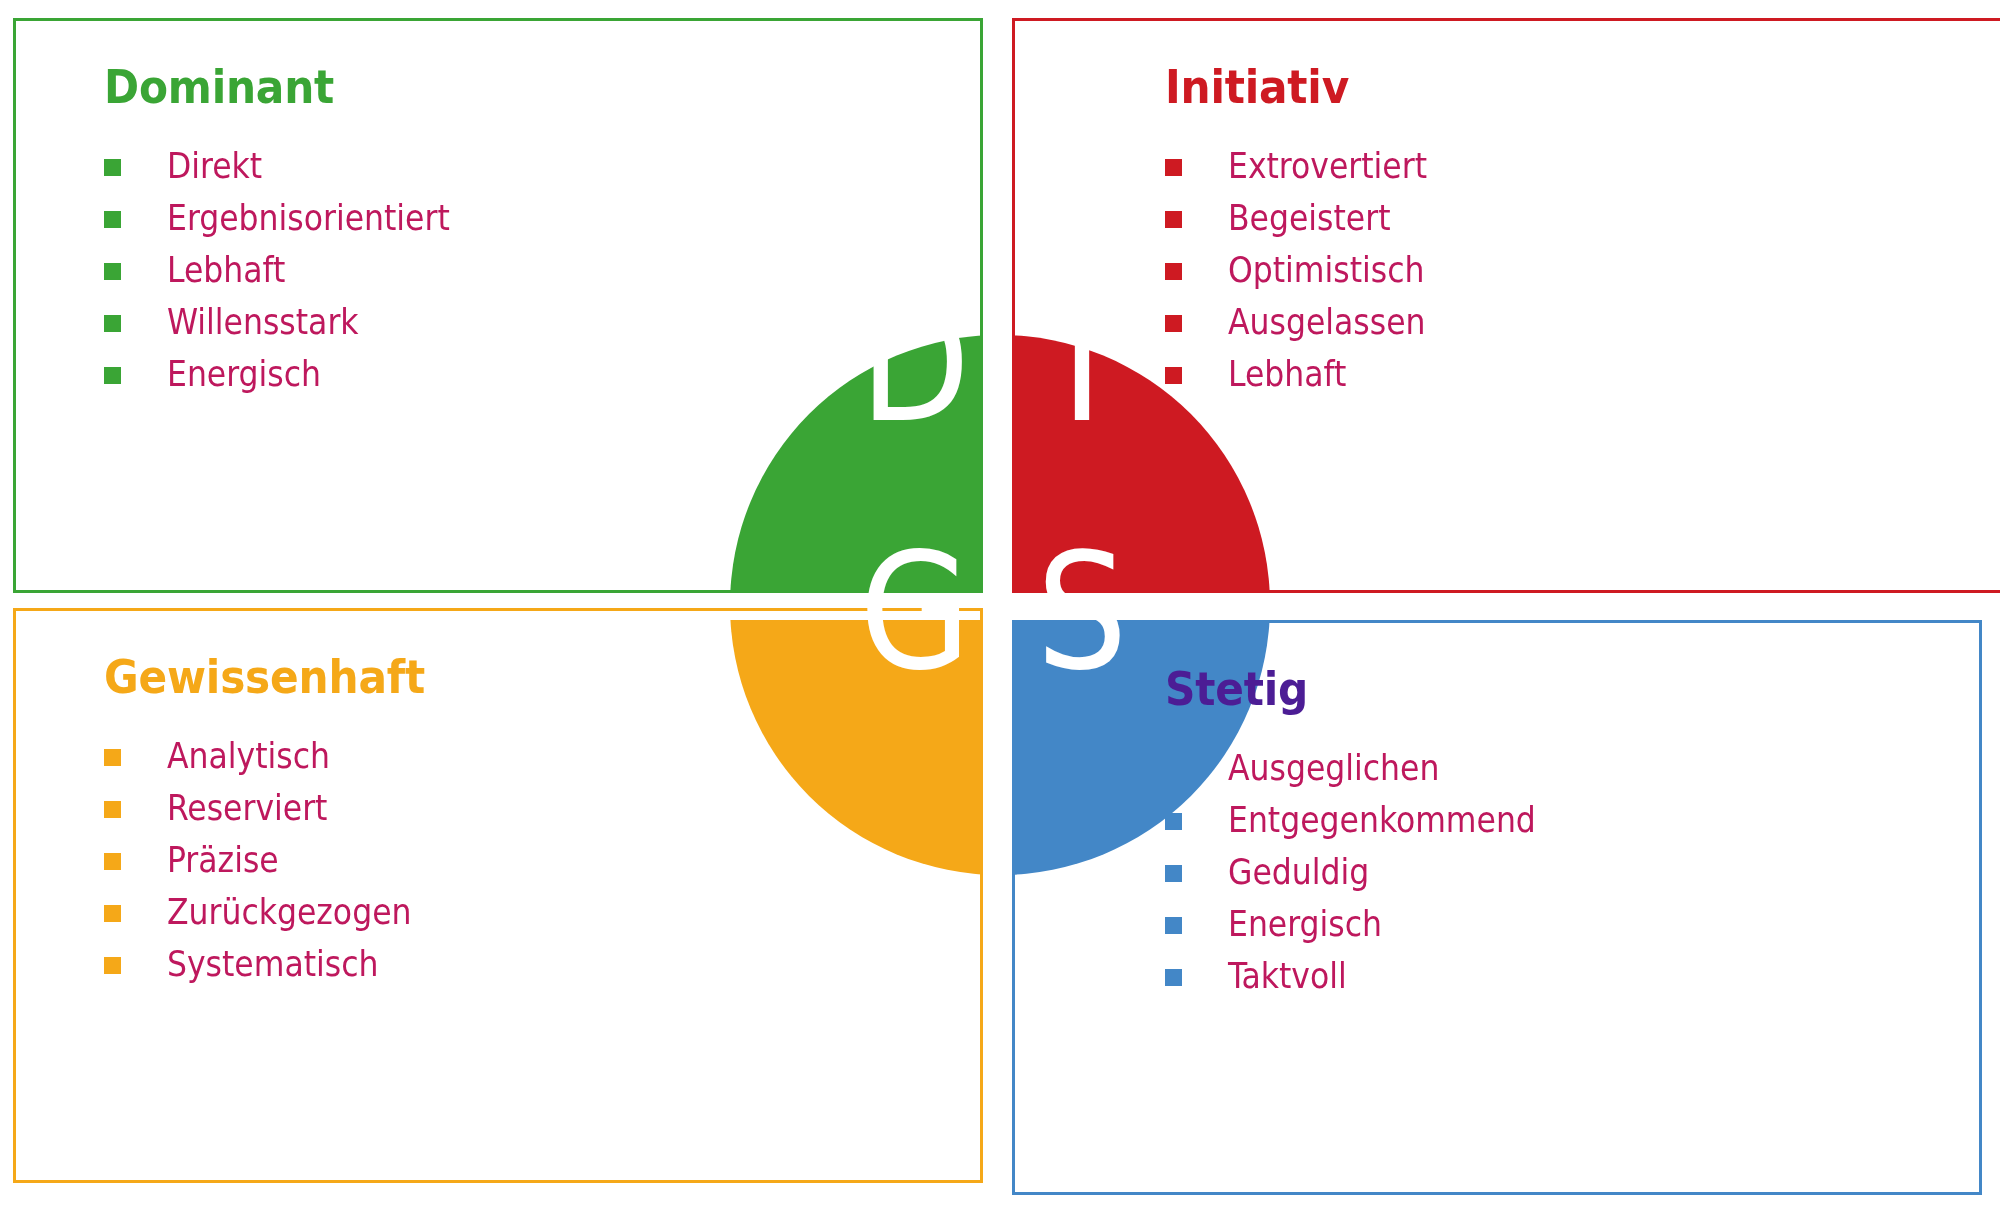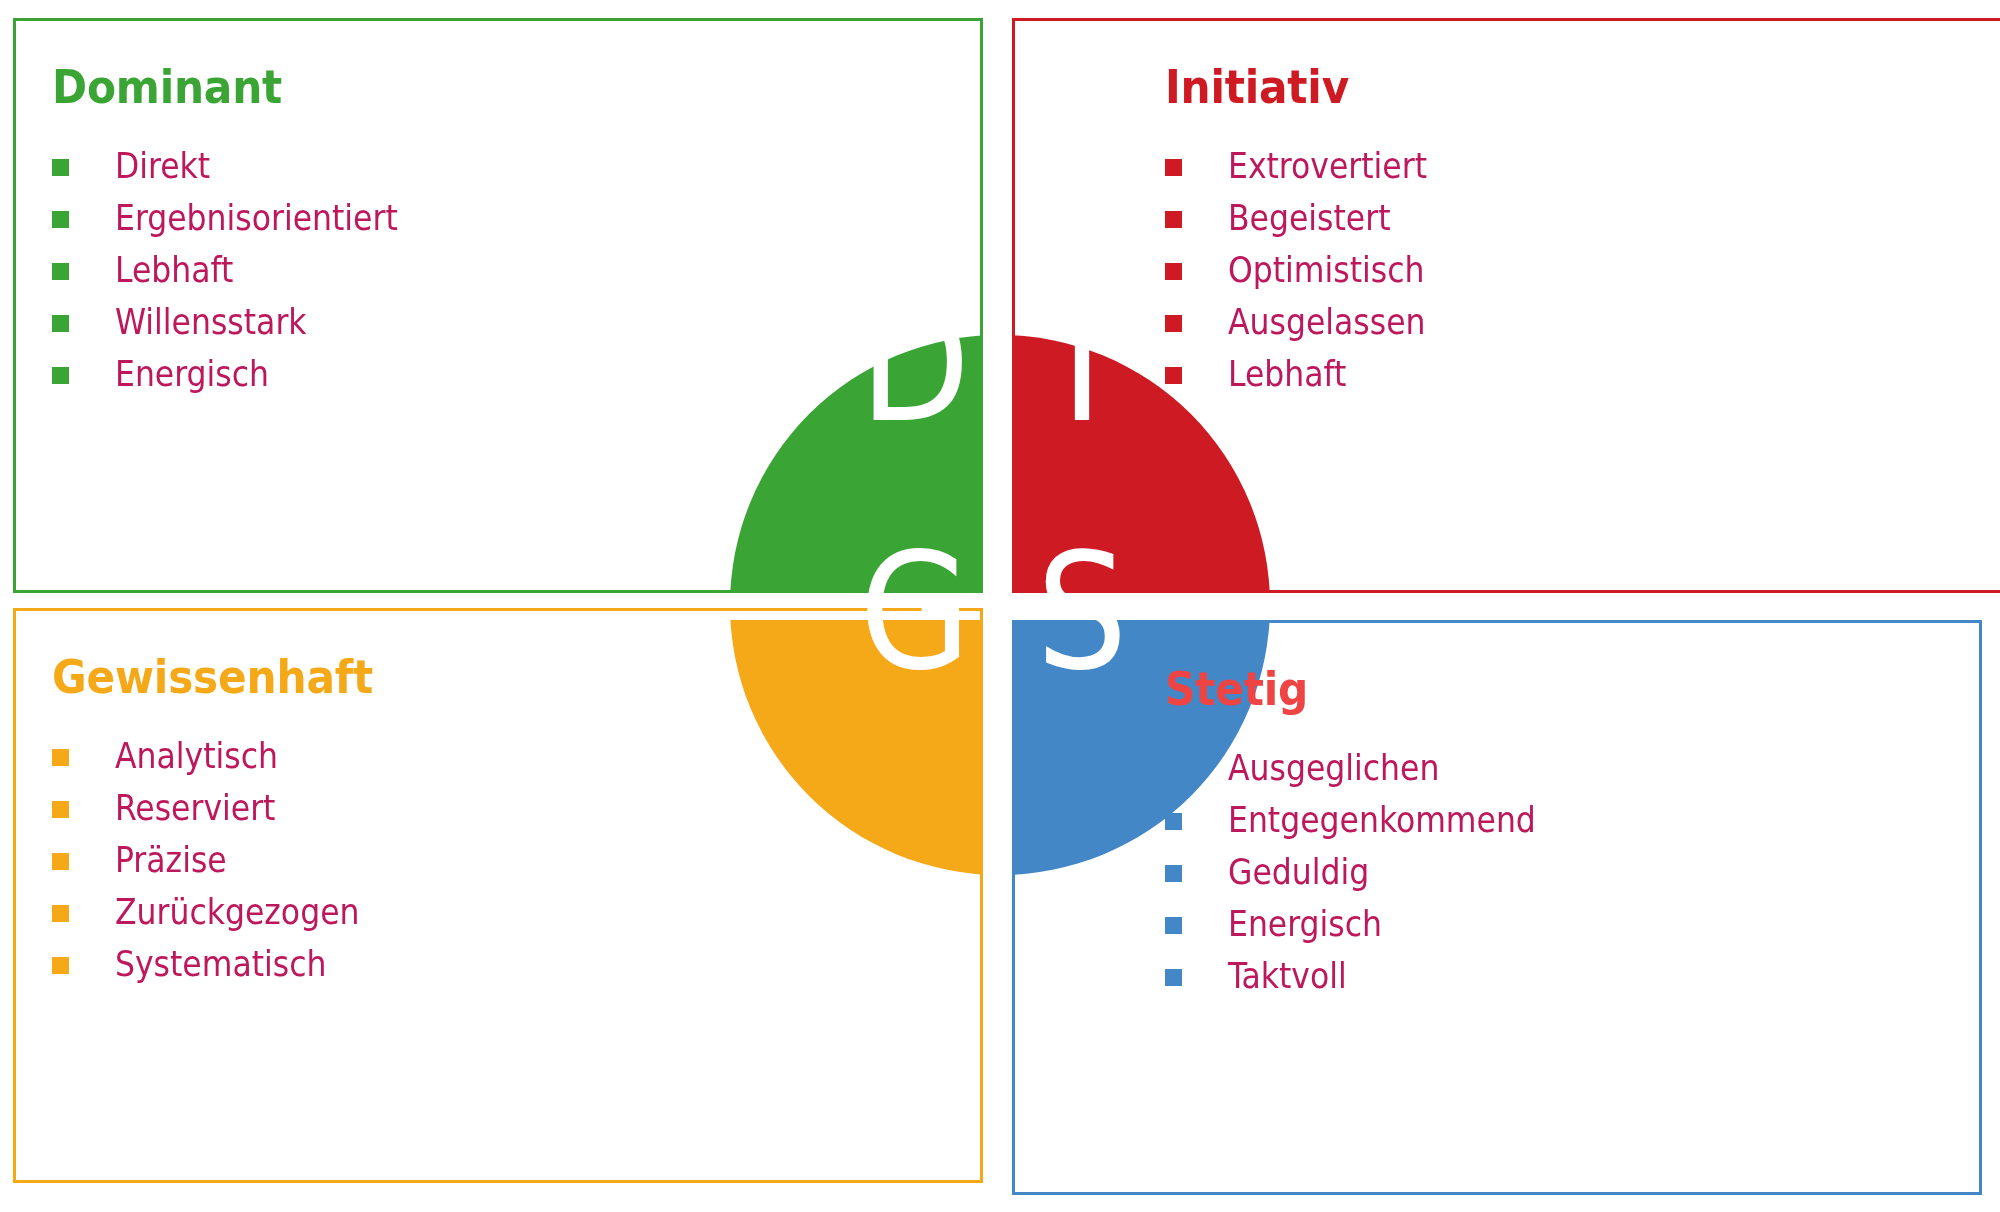--- a/index.html
+++ b/index.html
@@ -28,21 +28,21 @@
   #quad-g { left: 13px;   top: 608px;  width: 970px;  height: 575px; }
   #quad-s { left: 1012px; top: 620px;  width: 970px;  height: 575px; }
 
   .quad-inner {
     position: relative;
     width: 100%;
     height: 100%;
     padding-top: 42px;
     z-index: 3;
   }
-  .quad-inner.left  { padding-left: 36px;  text-align: left; }
+  .quad-inner.left  { padding-left: 88px;  text-align: left; }
 
   .quad-title {
     font-size: 47px;
     font-weight: bold;
     letter-spacing: -0.2px;
     line-height: 1.0;
     margin-bottom: 30px;
     white-space: nowrap;
   }
 
@@ -198,21 +198,21 @@
         <li class="trait-item">
           <span class="trait-bullet" style="background:#F5A818;"></span>
           <span class="trait-label">Systematisch</span>
         </li>
       </ul>
     </div>
   </div>
 
   <div class="quad" id="quad-s" style="border-color:#4387C7;">
     <div class="quad-inner left" style="padding-left:150px;">
-      <div class="quad-title" style="color:#ef4444;">Stetig</div>
+      <div class="quad-title" style="color:#4c1d95;">Stetig</div>
       <ul class="trait-list">
         <li class="trait-item">
           <span class="trait-bullet" style="background:#4387C7;"></span>
           <span class="trait-label">Ausgeglichen</span>
         </li>
         <li class="trait-item">
           <span class="trait-bullet" style="background:#4387C7;"></span>
           <span class="trait-label">Entgegenkommend</span>
         </li>
         <li class="trait-item">

